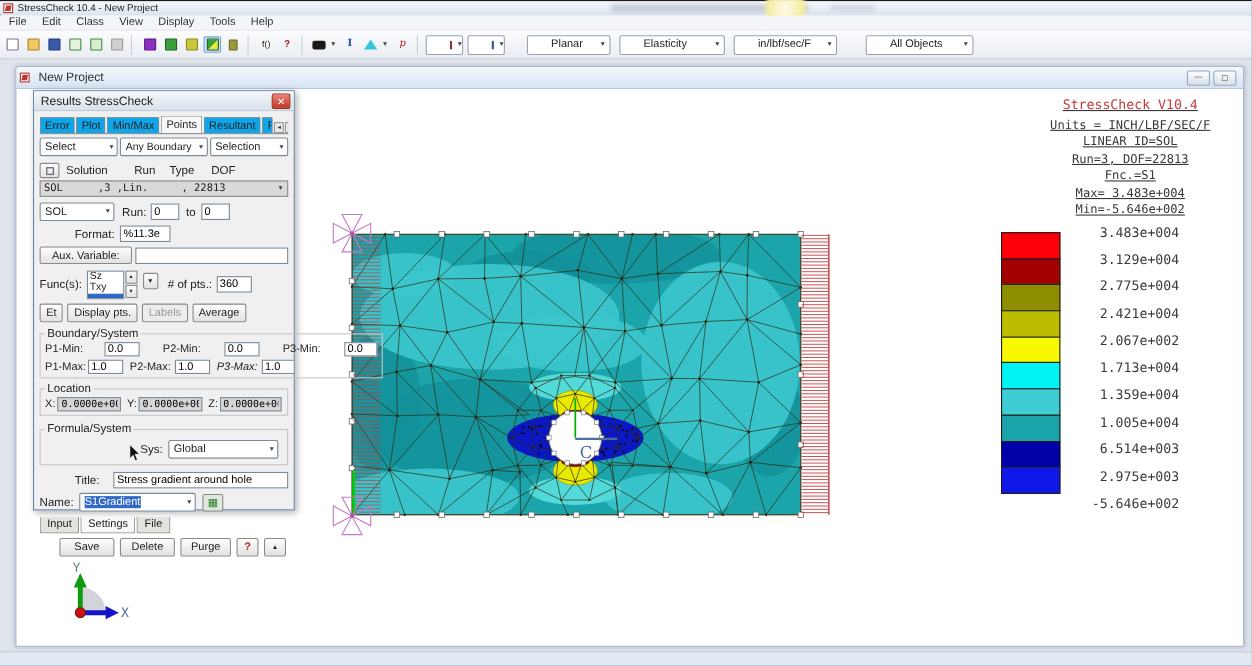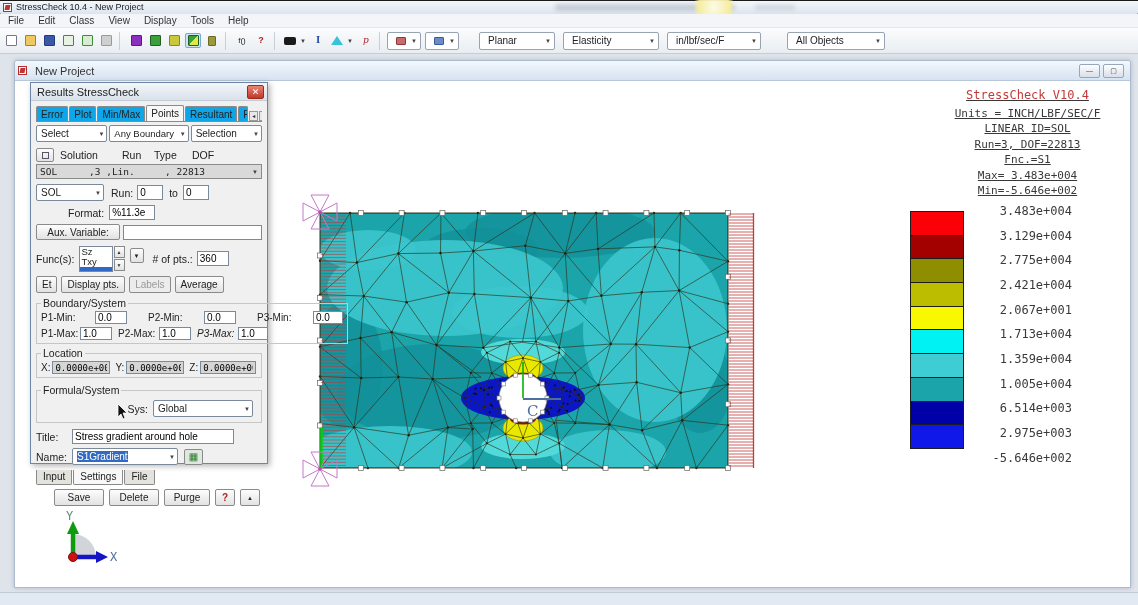--- a/index.html
+++ b/index.html
@@ -20,21 +20,21 @@
   .menu-item{font-size:10px;color:#333;margin-left:14px;cursor:default;}
   .menu-item:first-child{margin-left:8px;}
   .toolbar{position:absolute;left:0;top:28px;width:1138px;height:26px;
     background:linear-gradient(#fbfcfd,#e9edf2);border-bottom:1px solid #c6ccd5;display:flex;align-items:center;}
   .tbi{width:16px;height:15px;margin-left:3px;border:1px solid rgba(0,0,0,0);border-radius:2px;
     display:flex;align-items:center;justify-content:center;font-size:9px;line-height:1;}
   .tbsep{width:1px;height:18px;background:#c9cfd8;margin:0 5px;}
   .chip{width:11px;height:11px;border:1px solid #555;border-radius:1px;}
   .tbi.active{background:#cde4f7;border-color:#7aa7d4;}
   .tb-combo{height:18px;background:#fff;border:1px solid #98a4b2;border-radius:2px;display:flex;align-items:center;
-    font-size:10px;color:#222;padding:0 3px 0 8px;margin-left:8px;justify-content:space-between;}
+    font-size:10px;color:#222;padding:0 3px 0 21px;margin-left:8px;justify-content:space-between;}
   .da{font-size:6px;color:#444;margin-left:4px;}
   
   .mdi{position:absolute;left:0;top:54px;width:1138px;height:551px;background:#dfe3ea;}
   .child{position:absolute;left:14px;top:6px;width:1117px;height:528px;background:#fff;
     border:1px solid #a9bacd;border-radius:3px 3px 0 0;box-shadow:0 0 4px rgba(90,110,140,.35);}
   .child-titlebar{height:20px;background:linear-gradient(#f3f8fd,#d6e3f1);border-bottom:1px solid #b7c6d8;
     border-radius:3px 3px 0 0;display:flex;align-items:center;}
   .child-title{font-size:11px;color:#333;margin-left:4px;}
   .winbtns{margin-left:auto;margin-right:6px;display:flex;gap:3px;}
   .winbtn{width:21px;height:14px;border:1px solid #97a7bb;border-radius:2px;background:linear-gradient(#fdfdfd,#d9dfe9);
@@ -919,21 +919,21 @@
       <div class="legend-band" style="background: rgb(62, 205, 210);"></div>
       <div class="legend-band" style="background: rgb(27, 165, 171);"></div>
       <div class="legend-band" style="background: rgb(0, 0, 168);"></div>
       <div class="legend-band" style="background: rgb(15, 24, 232);"></div>
     </div>
   <div id="legend-labels">
       <div class="legend-label" style="top: 0px;">3.483e+004</div>
       <div class="legend-label" style="top: 24.65px;">3.129e+004</div>
       <div class="legend-label" style="top: 49.3px;">2.775e+004</div>
       <div class="legend-label" style="top: 73.95px;">2.421e+004</div>
-      <div class="legend-label" style="top: 98.6px;">2.067e+001</div>
+      <div class="legend-label" style="top: 98.6px;">2.067e+002</div>
       <div class="legend-label" style="top: 123.25px;">1.713e+004</div>
       <div class="legend-label" style="top: 147.9px;">1.359e+004</div>
       <div class="legend-label" style="top: 172.55px;">1.005e+004</div>
       <div class="legend-label" style="top: 197.2px;">6.514e+003</div>
       <div class="legend-label" style="top: 221.85px;">2.975e+003</div>
       <div class="legend-label" style="top: 246.5px;">-5.646e+002</div>
     </div>
 
   <div class="dialog">
     <div class="dlg-titlebar">
@@ -1065,21 +1065,21 @@
         <legend>Formula/System</legend>
         <div class="row" style="justify-content:flex-end;gap:5px;padding:2px 4px 2px 0;">
           <span class="lbl">Sys:</span>
           <div class="combo" style="width:100px;">
               <span>Global</span>
               <span class="da">▼</span>
             </div>
         </div>
       </fieldset>
 
-      <div class="row" style="margin-top:6px;">
+      <div class="row" style="margin-top:6px;margin-left:32px;">
         <span class="lbl" style="width:36px;">Title:</span>
         <input class="ti" style="width: 162px;" value="Stress gradient around hole">
       </div>
       <div class="row" style="margin-top:4px;">
         <span class="lbl" style="width:36px;">Name:</span>
         <div class="combo" style="width:106px;justify-content:flex-start;">
           <span class="sel-text">S1Gradient</span>
           <span class="da" style="margin-left:auto;">▼</span>
         </div>
         <div class="btn" style="width:19px;height:16px;margin-left:6px;color:#2a7a2a;background:#dfe8df;padding:0;">▦</div>

